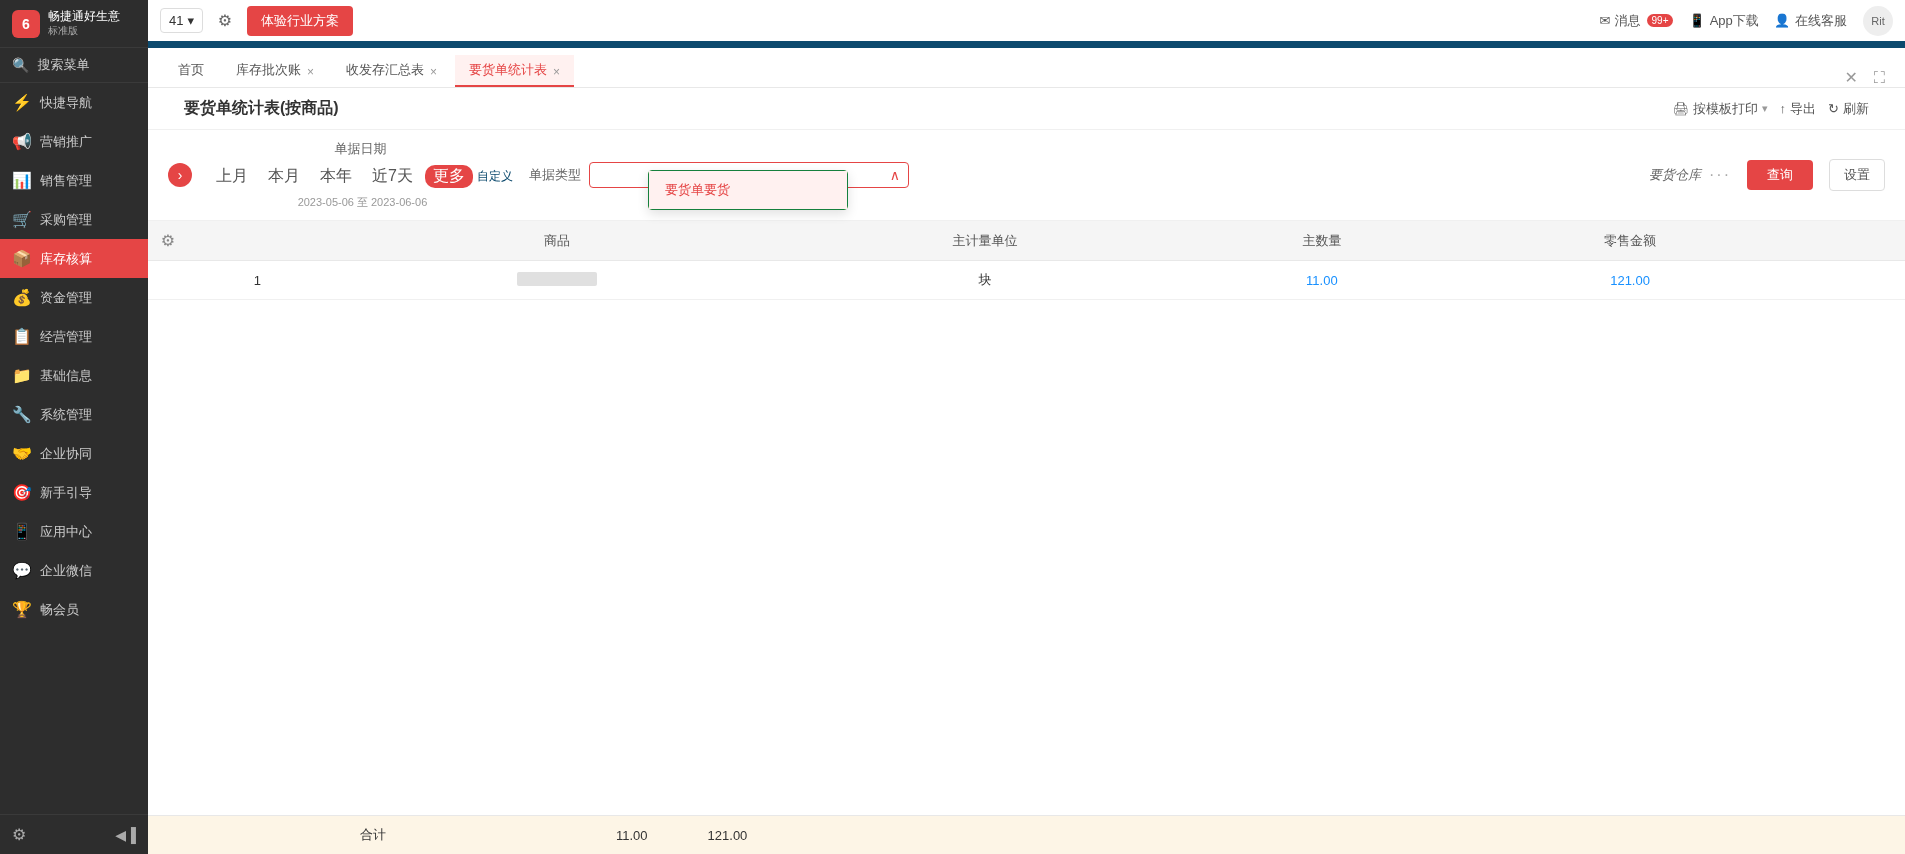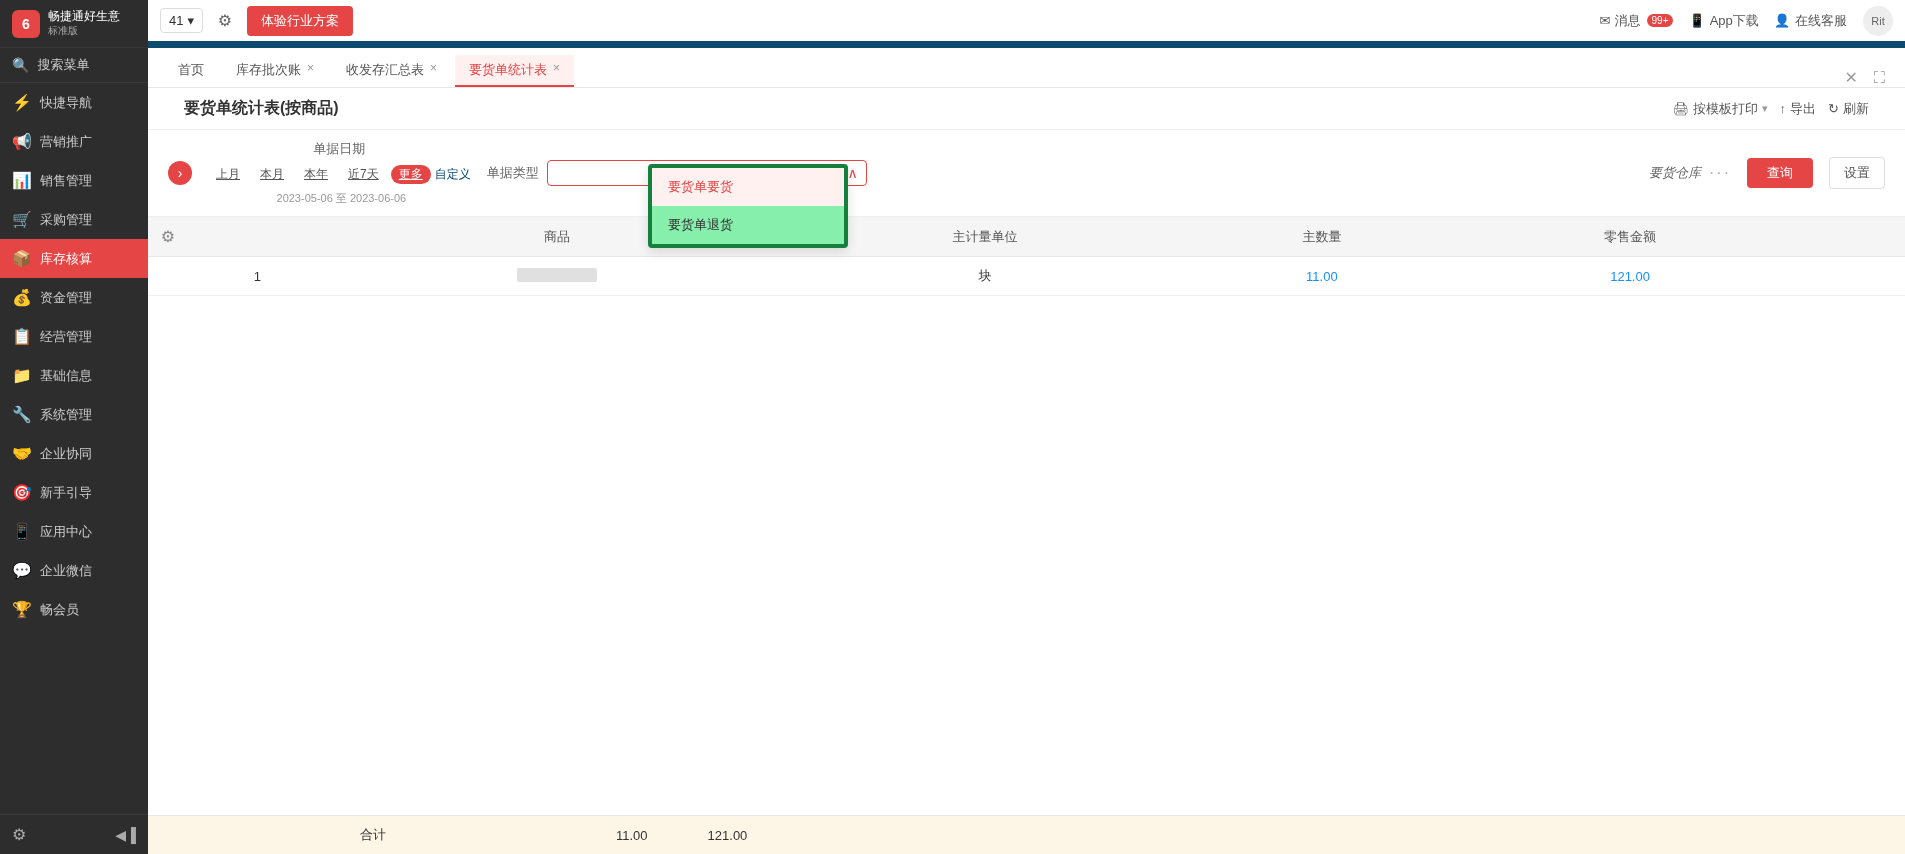--- a/index.html
+++ b/index.html
@@ -164,21 +164,21 @@
       background: #fff;
       display: flex;
       align-items: flex-end;
       padding: 0 16px;
       border-bottom: 1px solid #e8e8e8;
       flex-shrink: 0;
       gap: 4px;
     }
     .tab {
       display: flex;
-      align-items: flex-start;
+      align-items: flex-end;
       gap: 4px;
       padding: 6px 14px;
       cursor: pointer;
       font-size: 13px;
       color: #555;
       border-bottom: 2px solid transparent;
       white-space: nowrap;
     }
     .tab.active {
       color: #e54545;
@@ -274,25 +274,24 @@
     .filter-label { color: #666; font-size: 13px; white-space: nowrap; }
     .date-shortcuts {
       display: flex;
       align-items: center;
       gap: 4px;
     }
     .date-btn {
       padding: 2px 8px;
       border-radius: 3px;
       cursor: pointer;
-      font-size: 12px;
+      font-size: 16px;
       color: #555;
       border: none;
       background: none;
-      text-decoration: underline;
     }
     .date-btn.more {
       background: #e54545;
       color: white;
       border-radius: 10px;
       padding: 1px 8px;
     }
     .date-custom { color: #0c4a6e; font-size: 12px; cursor: pointer; }
     .date-range-text { font-size: 11px; color: #999; margin-left: 4px; }
 
@@ -351,24 +350,24 @@
       padding: 6px 14px;
       border-radius: 4px;
       cursor: pointer;
       font-size: 13px;
       color: #555;
     }
 
     
     .dropdown-menu {
       position: absolute;
-      top: 34px;
+      top: 40px;
       left: 500px;
-      background: #86efac;
-      border: 4px solid #15803d;
+      background: #fde047;
+      border: 1px solid #15803d;
       border-radius: 4px;
       box-shadow: 0 4px 12px rgba(0,0,0,0.12);
       z-index: 100;
       width: 200px;
     }
     .dropdown-item {
       padding: 10px 16px;
       cursor: pointer;
       font-size: 13px;
       color: #333;
@@ -609,21 +608,20 @@
         <div class="warehouse-group">
           <span class="warehouse-label">要货仓库</span>
           <span class="warehouse-dots">···</span>
         </div>
 
         <button class="query-btn">查询</button>
         <button class="settings-btn">设置</button>
 
         <div class="dropdown-menu">
           <div class="dropdown-item selected">要货单要货</div>
-          <div class="dropdown-item">要货单退货</div>
         </div>
       </div>
 
       <div class="table-wrap">
         <table>
           <thead>
             <tr>
               <th class="settings-col">⚙</th>
               <th></th>
               <th>商品</th>

